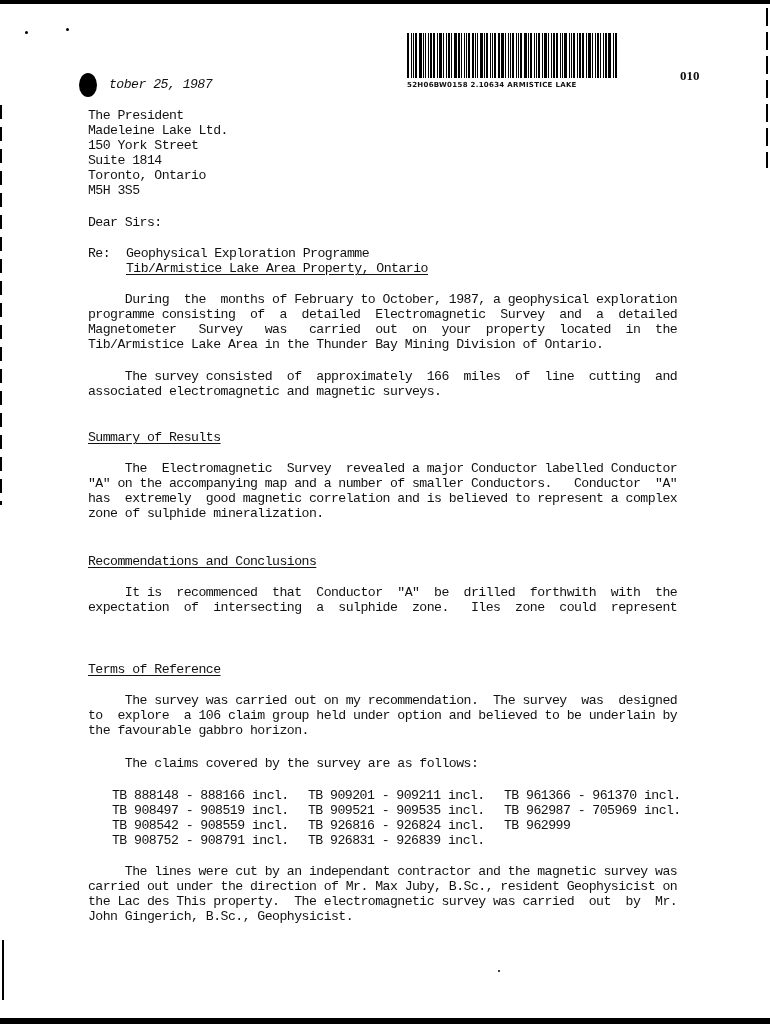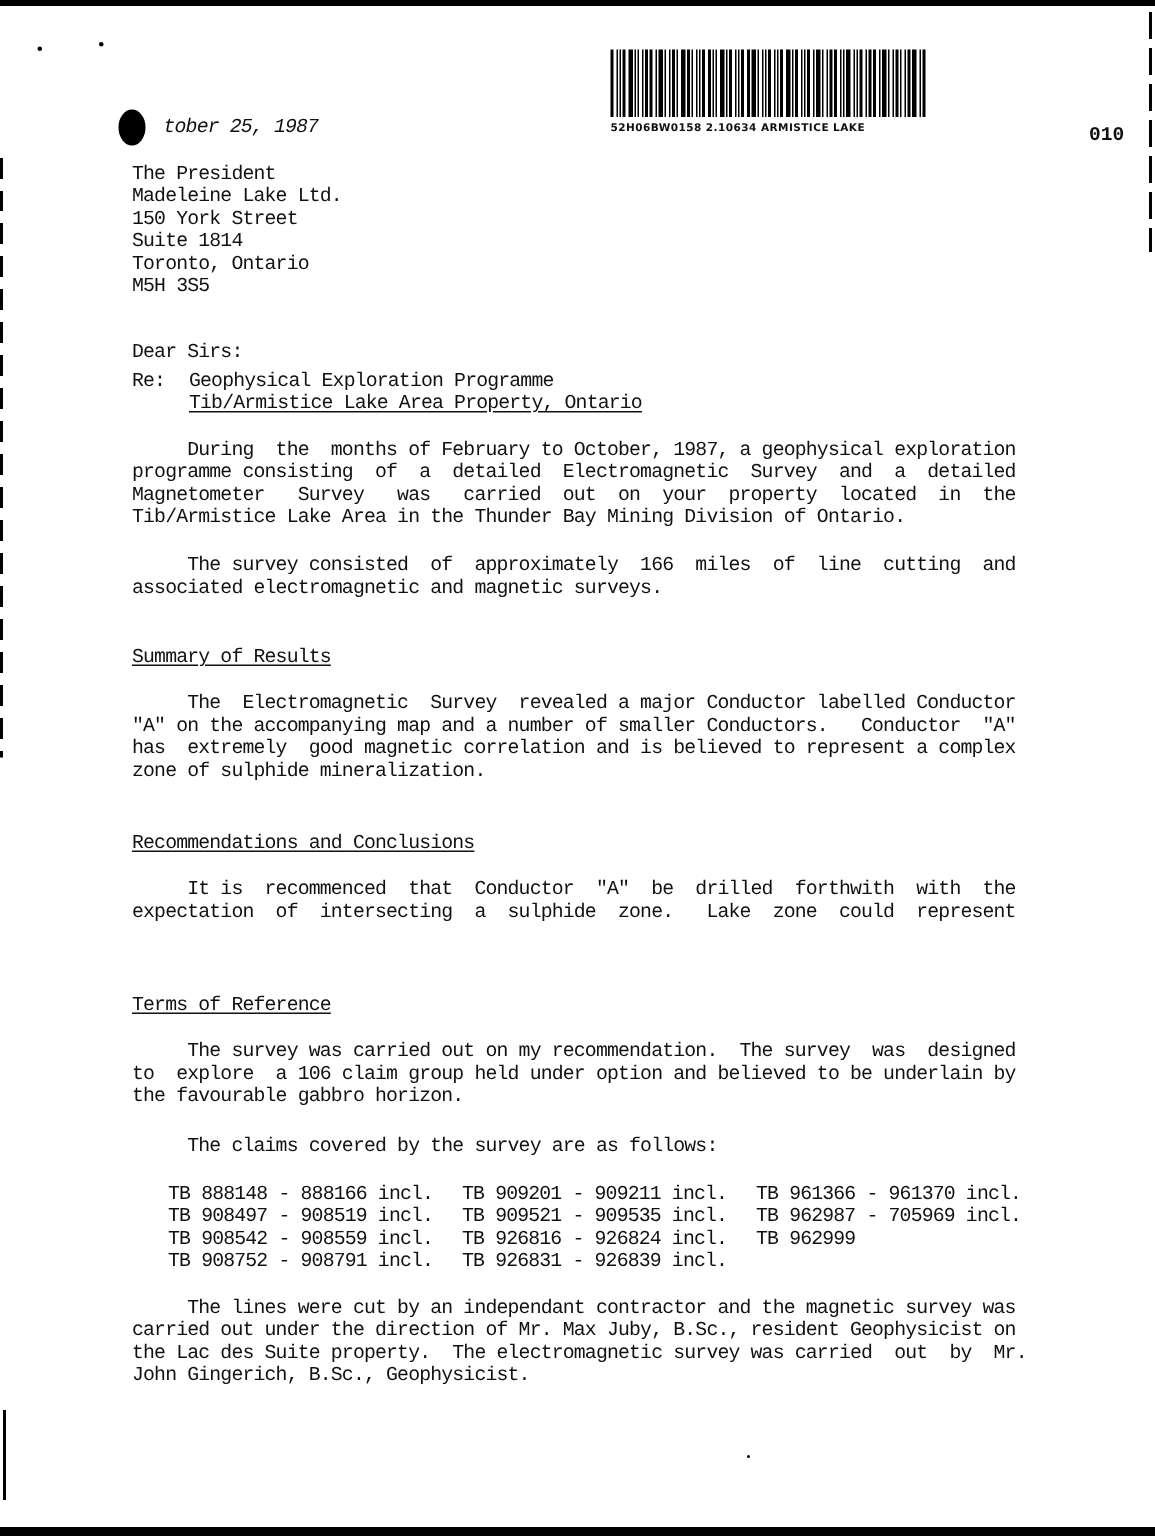--- a/index.html
+++ b/index.html
@@ -11,22 +11,22 @@
   .leftedge { position: absolute; left: 0; top: 105px; width: 2px; height: 400px;
               background: repeating-linear-gradient(#000 0 14px, transparent 14px 22px); }
   .leftedge2 { position: absolute; left: 2px; top: 940px; width: 2px; height: 60px; background: #000; }
   .rightedge { position: absolute; left: 766px; top: 8px; width: 2px; height: 160px;
                background: repeating-linear-gradient(#000 0 18px, transparent 18px 24px); }
   .speck { position: absolute; width: 3px; height: 3px; background: #000; border-radius: 50%; }
   .barcode { position: absolute; left: 407px; top: 33px; width: 218px; height: 45px; display: flex; }
   .barcode span { display: block; height: 100%; background: #000; }
   .barcode-text { position: absolute; left: 407px; top: 81px; font-size: 7px; font-weight: bold;
                   letter-spacing: 0.3px; white-space: pre; font-family: "DejaVu Sans", sans-serif; }
-  .docnum { position: absolute; left: 680px; top: 82px; font-size: 13px; font-weight: bold;
-            font-family: Liberation Mono, monospace; margin-left: 46px; }
+  .docnum { position: absolute; left: 680px; top: 68px; font-size: 13px; font-weight: bold;
+            font-family: Liberation Serif, serif; }
   .blot { position: absolute; left: 79px; top: 73px; width: 18px; height: 24px; background: #000; border-radius: 50%; }
   .line { position: absolute; left: 88px; font-size: 13.2px; line-height: 15px; white-space: pre;
           font-family: "Liberation Mono", "DejaVu Sans Mono", monospace; letter-spacing: -0.55px; }
   .u { text-decoration: underline; text-underline-offset: 2px; }
   .claims { position: absolute; left: 112px; top: 788px; font-size: 13.2px; line-height: 15px;
             font-family: "Liberation Mono", "DejaVu Sans Mono", monospace; letter-spacing: -0.55px; }
   .claims .crow { display: flex; height: 15px; }
   .claims .c { white-space: pre; }
   .claims .c0 { width: 196px; }
   .claims .c1 { width: 196px; }
@@ -125,21 +125,21 @@
   <div class="blot"></div>
   <div class="line" style="left:109px; top:77px;font-style:italic;">tober 25, 1987</div>
 
   <div class="line" style="top:108px;">The President</div>
   <div class="line" style="top:123px;">Madeleine Lake Ltd.</div>
   <div class="line" style="top:138px;">150 York Street</div>
   <div class="line" style="top:153px;">Suite 1814</div>
   <div class="line" style="top:168px;">Toronto, Ontario</div>
   <div class="line" style="top:183px;">M5H 3S5</div>
 
-  <div class="line" style="top:215px;margin-top:12px;">Dear Sirs:</div>
+  <div class="line" style="top:215px;">Dear Sirs:</div>
 
   <div class="line" style="top:246px;">Re:</div>
   <div class="line u" style="left:126px; top:261px;">Tib/Armistice Lake Area Property, Ontario</div>
   <div class="line" style="left:126px; top:246px;">Geophysical Exploration Programme</div>
 
   <div class="line" style="top:292px;">     During  the  months of February to October, 1987, a geophysical exploration</div>
   <div class="line" style="top:307px;">programme consisting  of  a  detailed  Electromagnetic  Survey  and  a  detailed</div>
   <div class="line" style="top:322px;">Magnetometer   Survey   was   carried  out  on  your  property  located  in  the</div>
   <div class="line" style="top:337px;">Tib/Armistice Lake Area in the Thunder Bay Mining Division of Ontario.</div>
 
@@ -147,21 +147,21 @@
   <div class="line" style="top:384px;">associated electromagnetic and magnetic surveys.</div>
 
   <div class="line u" style="top:430px;">Summary of Results</div>
   <div class="line" style="top:461px;">     The  Electromagnetic  Survey  revealed a major Conductor labelled Conductor</div>
   <div class="line" style="top:476px;">"A" on the accompanying map and a number of smaller Conductors.   Conductor  "A"</div>
   <div class="line" style="top:491px;">has  extremely  good magnetic correlation and is believed to represent a complex</div>
   <div class="line" style="top:506px;">zone of sulphide mineralization.</div>
 
   <div class="line u" style="top:554px;">Recommendations and Conclusions</div>
   <div class="line" style="top:585px;">     It is  recommenced  that  Conductor  "A"  be  drilled  forthwith  with  the</div>
-  <div class="line" style="top:600px;">expectation  of  intersecting  a  sulphide  zone.   Lake  zone  could  represent</div>
+  <div class="line" style="top:600px;">expectation  of  intersecting  a  sulphide  zone.   Iles  zone  could  represent</div>
 
   <div class="line u" style="top:662px;">Terms of Reference</div>
   <div class="line" style="top:693px;">     The survey was carried out on my recommendation.  The survey  was  designed</div>
   <div class="line" style="top:708px;">to  explore  a 106 claim group held under option and believed to be underlain by</div>
   <div class="line" style="top:723px;">the favourable gabbro horizon.</div>
   <div class="line" style="top:756px;">     The claims covered by the survey are as follows:</div>
 
   <div class="claims">
     <div class="crow">
       <span class="c c0">TB 888148 - 888166 incl.</span>
@@ -180,15 +180,15 @@
     </div>
     <div class="crow">
       <span class="c c0">TB 908752 - 908791 incl.</span>
       <span class="c c1">TB 926831 - 926839 incl.</span>
       <span class="c c2"></span>
     </div>
   </div>
 
   <div class="line" style="top:864px;">     The lines were cut by an independant contractor and the magnetic survey was</div>
   <div class="line" style="top:879px;">carried out under the direction of Mr. Max Juby, B.Sc., resident Geophysicist on</div>
-  <div class="line" style="top:894px;">the Lac des Suite property.  The electromagnetic survey was carried  out  by  Mr.</div>
+  <div class="line" style="top:894px;">the Lac des This property.  The electromagnetic survey was carried  out  by  Mr.</div>
   <div class="line" style="top:909px;">John Gingerich, B.Sc., Geophysicist.</div>
 </div>
 
 </body></html>

